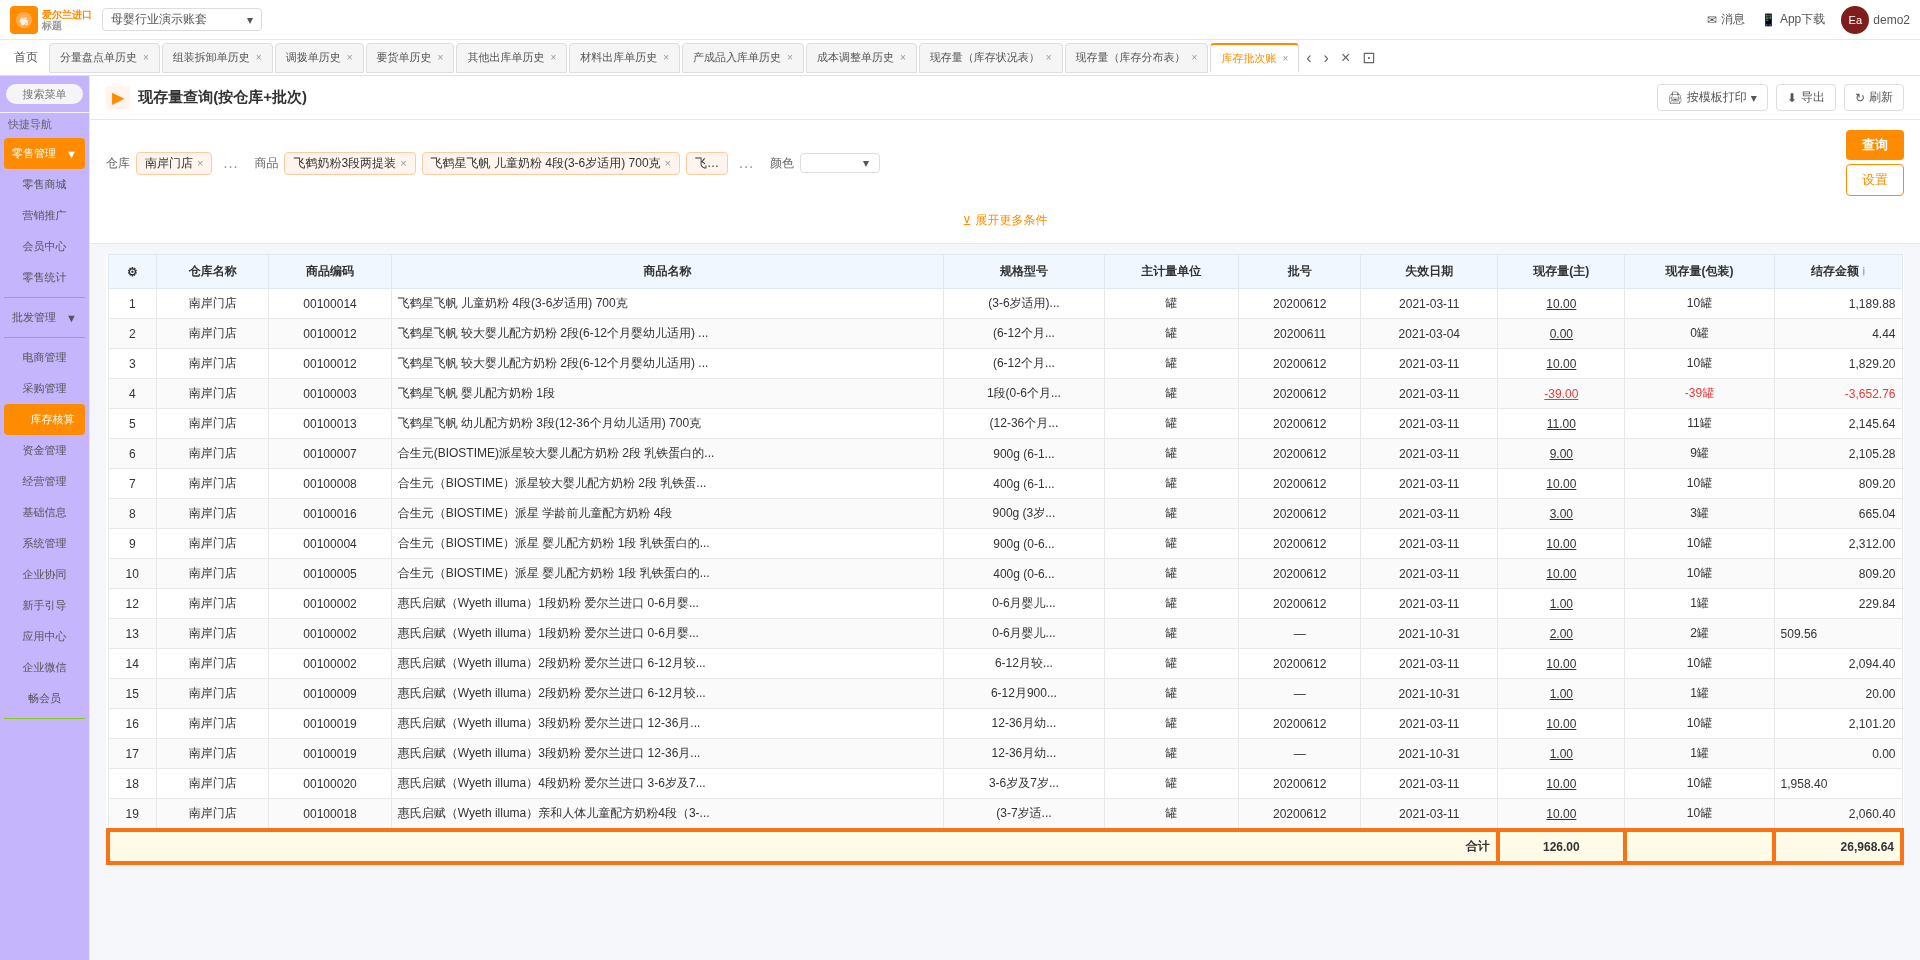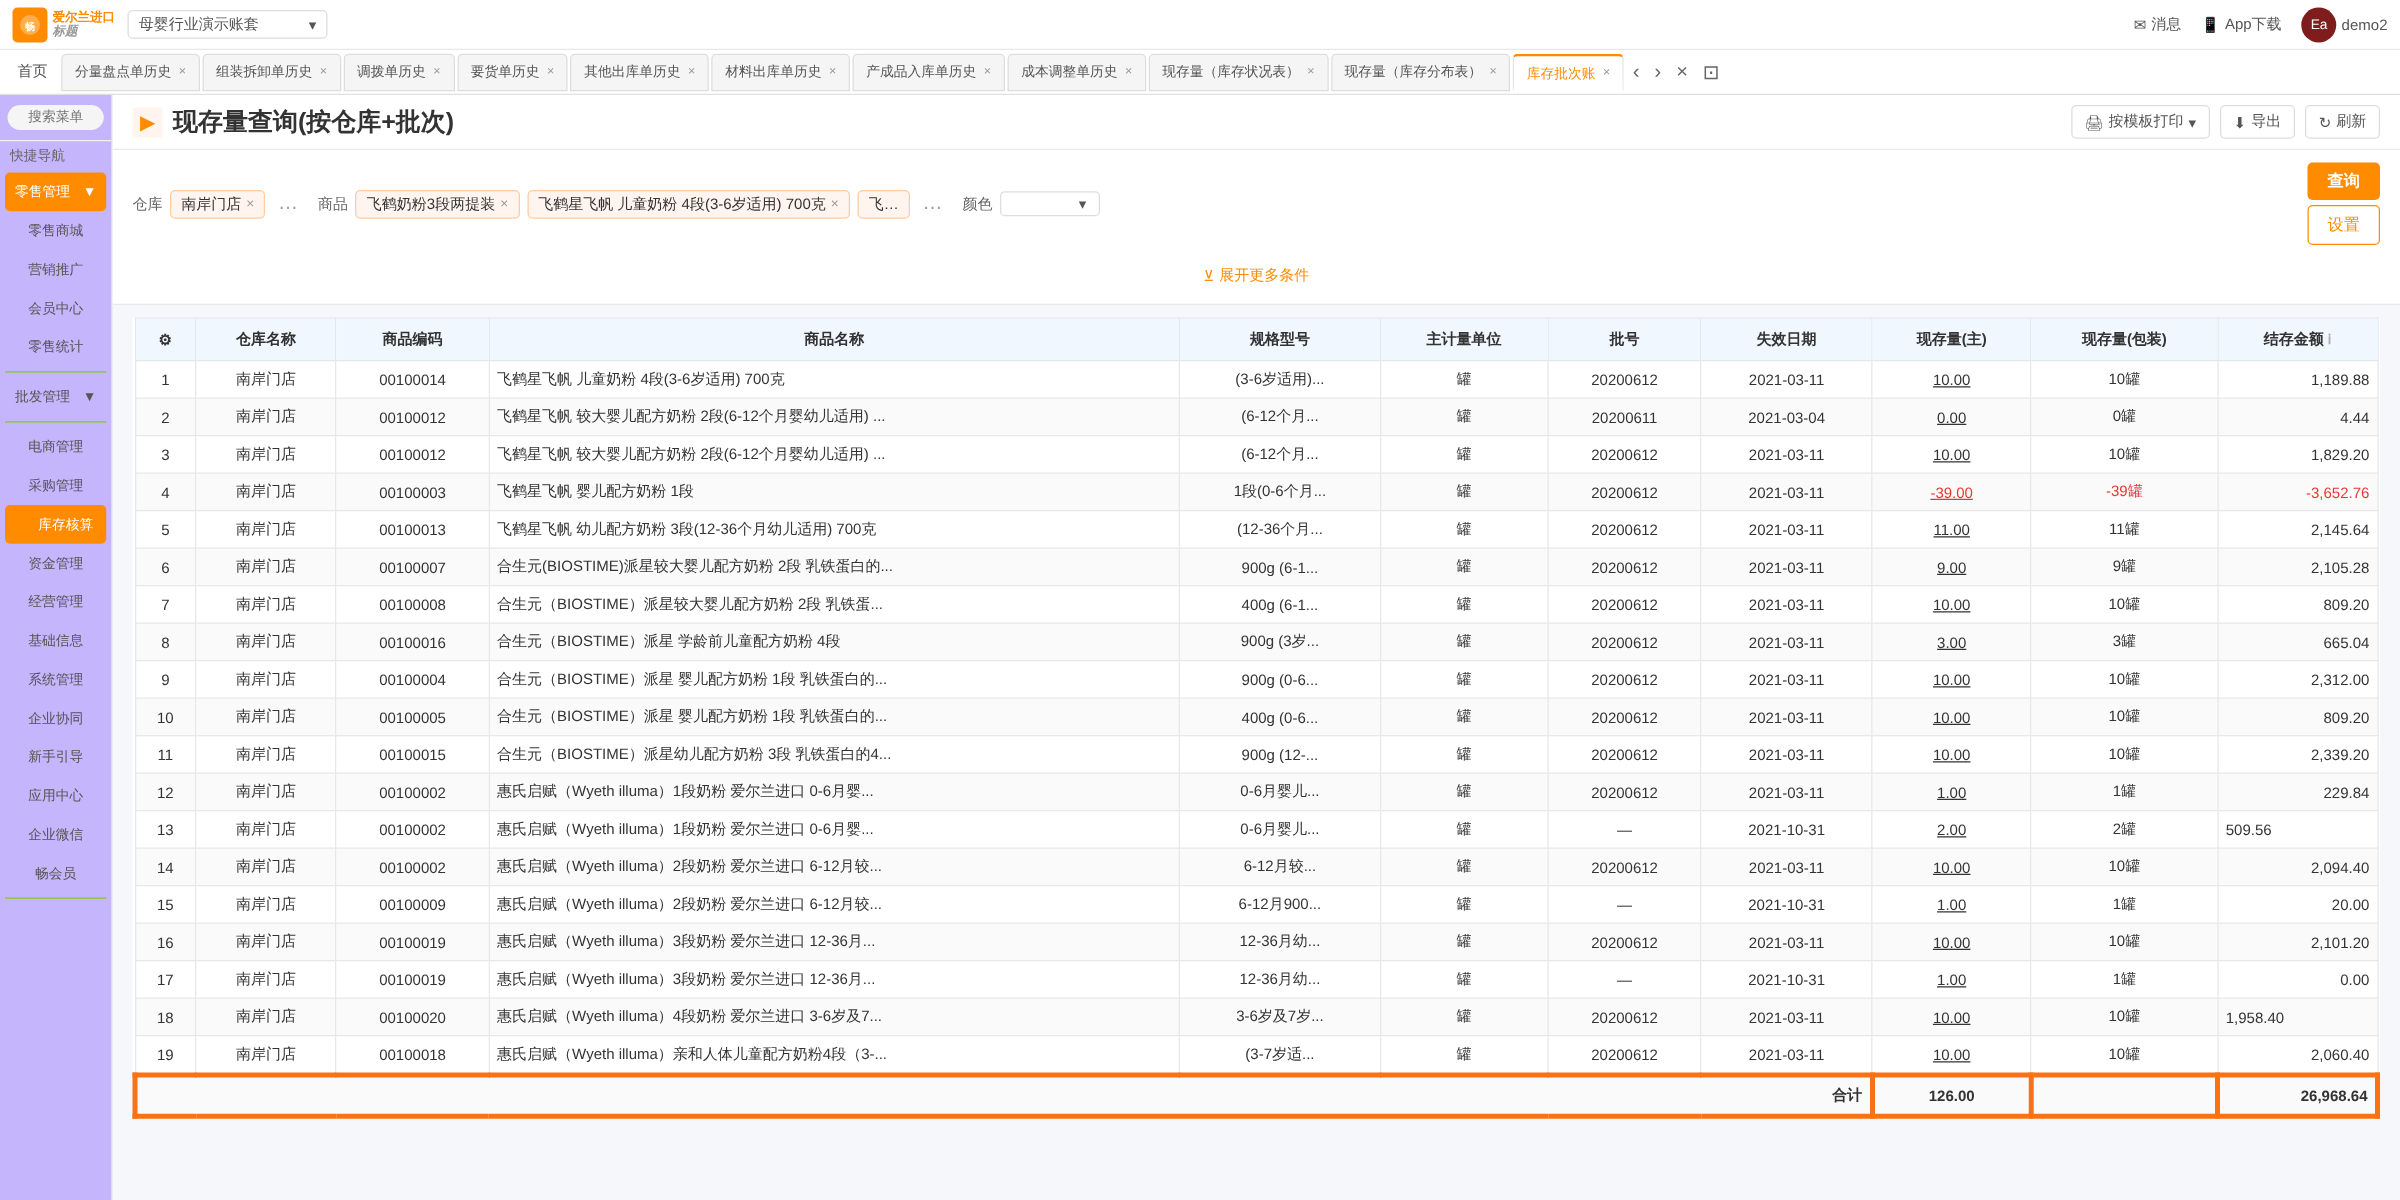--- a/index.html
+++ b/index.html
@@ -44,21 +44,21 @@
     .sidebar-item { display: flex; align-items: center; justify-content: center; padding: 8px 4px; cursor: pointer; border-radius: 4px; font-size: 11px; color: #555; text-align: center; flex-direction: column; gap: 2px; }
     .sidebar-item.active { background: #ff8c00; color: #fff; border-radius: 4px; }
     .sidebar-item.has-arrow { flex-direction: row; justify-content: space-between; padding: 8px 8px; }
     .sidebar-group { border-bottom: 1px solid #84cc16; padding: 4px 0; }
 
     
     .content { flex: 1; overflow: hidden; display: flex; flex-direction: column; padding: 0; background: #f5f7fa; }
 
     
     .page-header { background: #fff; padding: 8px 16px; display: flex; align-items: center; justify-content: space-between; border-bottom: 1px solid #e8e8e8; }
-    .page-title { font-size: 20px; font-weight: bold; color: #333; }
+    .page-title { font-size: 15px; font-weight: bold; color: #333; }
     .page-actions { display: flex; align-items: center; gap: 8px; }
     .btn-template { display: flex; align-items: center; gap: 4px; border: 1px solid #ddd; border-radius: 4px; padding: 4px 10px; cursor: pointer; font-size: 12px; background: #fff; color: #555; }
     .btn-export { display: flex; align-items: center; gap: 4px; border: 1px solid #ddd; border-radius: 4px; padding: 4px 10px; cursor: pointer; font-size: 12px; background: #fff; color: #555; }
     .btn-refresh { display: flex; align-items: center; gap: 4px; border: 1px solid #ddd; border-radius: 4px; padding: 4px 10px; cursor: pointer; font-size: 12px; background: #fff; color: #555; }
 
     
     .filter-area { background: #fff; padding: 10px 16px; border-bottom: 1px solid #e8e8e8; }
     .filter-row { display: flex; align-items: center; gap: 12px; flex-wrap: nowrap; }
     .filter-expand-btn { display: flex; align-items: center; gap: 4px; cursor: pointer; color: #ff8c00; font-size: 12px; justify-content: center; padding: 4px; margin-top: 6px; }
     .filter-group { display: flex; align-items: center; gap: 6px; }
@@ -92,21 +92,21 @@
 <div class="top-header">
   <div class="logo">
     <div class="logo-icon">
       <svg width="18" height="18" viewBox="0 0 18 18">
           <circle cx="9" cy="9" r="8" fill="#fff" opacity="0.3"></circle>
           <text x="9" y="13" text-anchor="middle" fill="white" font-size="8">畅</text>
         </svg>
     </div>
     <div style="display:flex;flex-direction:column;line-height:1.1;">
       <span style="font-size:10px;color:#ff8c00;">爱尔兰进口</span>
-      <span style="font-size:10px;color:#999;font-style:italic;">标题</span>
+      <span style="font-size:10px;color:#999;">标题</span>
     </div>
   </div>
   <div class="dropdown-selector">
     <span>母婴行业演示账套</span>
     <span style="margin-left:auto;">▾</span>
   </div>
   <div class="header-right">
     <div class="header-right-item">
       <span>✉</span>
       <span>消息</span>
@@ -460,33 +460,20 @@
     <td style="text-align:left;max-width:300px;overflow:hidden;text-overflow:ellipsis;">合生元（BIOSTIME）派星 婴儿配方奶粉 1段 乳铁蛋白的...</td>
     <td>400g (0-6...</td>
     <td>罐</td>
     <td>20200612</td>
     <td>2021-03-11</td>
     <td class="underline">10.00</td>
     <td class="">10罐</td>
     <td class="" style="text-align:right;">809.20</td>
   </tr>
             <tr>
-    <td>11</td>
-    <td>南岸门店</td>
-    <td>00100015</td>
-    <td style="text-align:left;max-width:300px;overflow:hidden;text-overflow:ellipsis;">合生元（BIOSTIME）派星幼儿配方奶粉 3段 乳铁蛋白的4...</td>
-    <td>900g (12-...</td>
-    <td>罐</td>
-    <td>20200612</td>
-    <td>2021-03-11</td>
-    <td class="underline">10.00</td>
-    <td class="">10罐</td>
-    <td class="" style="text-align:right;">2,339.20</td>
-  </tr>
-            <tr>
     <td>12</td>
     <td>南岸门店</td>
     <td>00100002</td>
     <td style="text-align:left;max-width:300px;overflow:hidden;text-overflow:ellipsis;">惠氏启赋（Wyeth illuma）1段奶粉 爱尔兰进口 0-6月婴...</td>
     <td>0-6月婴儿...</td>
     <td>罐</td>
     <td>20200612</td>
     <td>2021-03-11</td>
     <td class="underline">1.00</td>
     <td class="">1罐</td>

